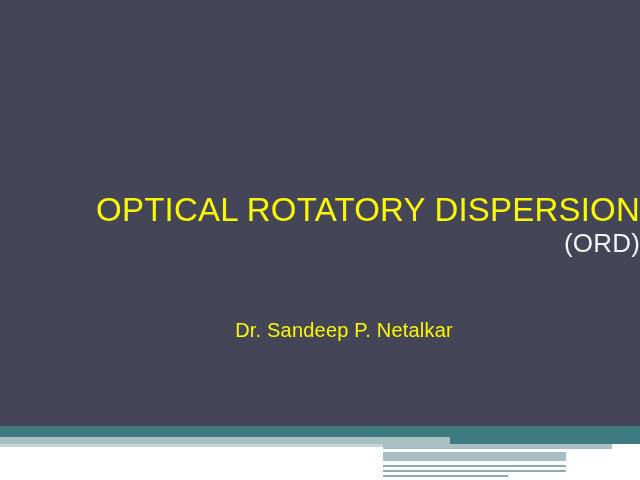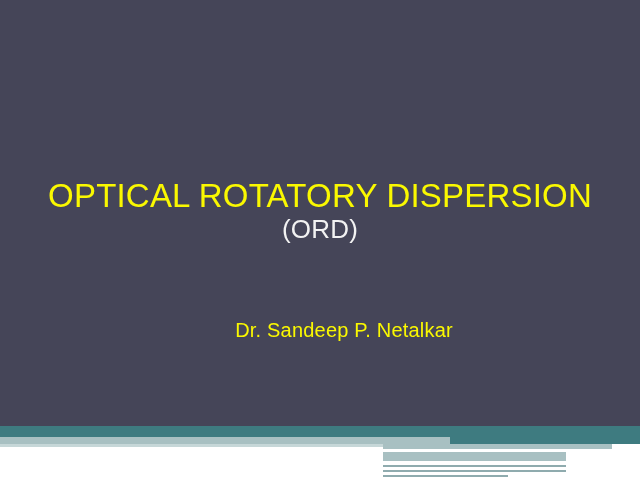--- a/index.html
+++ b/index.html
@@ -27,23 +27,23 @@
     top: 0;
     width: 640px;
     height: 426px;
     background: #454558;
   }
 
   
   .title-block {
     position: absolute;
     left: 0;
-    top: 178px;
+    top: 192px;
     width: 640px;
-    text-align: center;
+    text-align: right;
     line-height: 1.12;
   }
   .title-main {
     display: block;
     color: #FAF800;
     font-size: 33px;
     font-weight: normal;
     letter-spacing: 0.2px;
     white-space: nowrap;
   }

